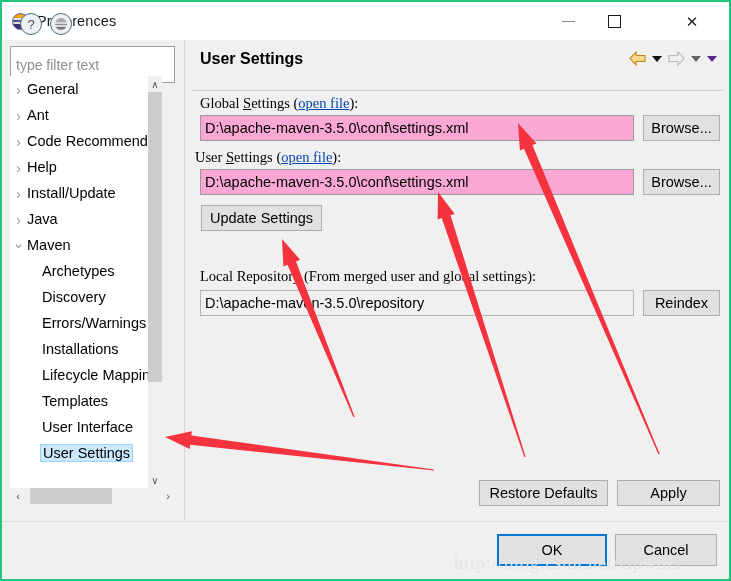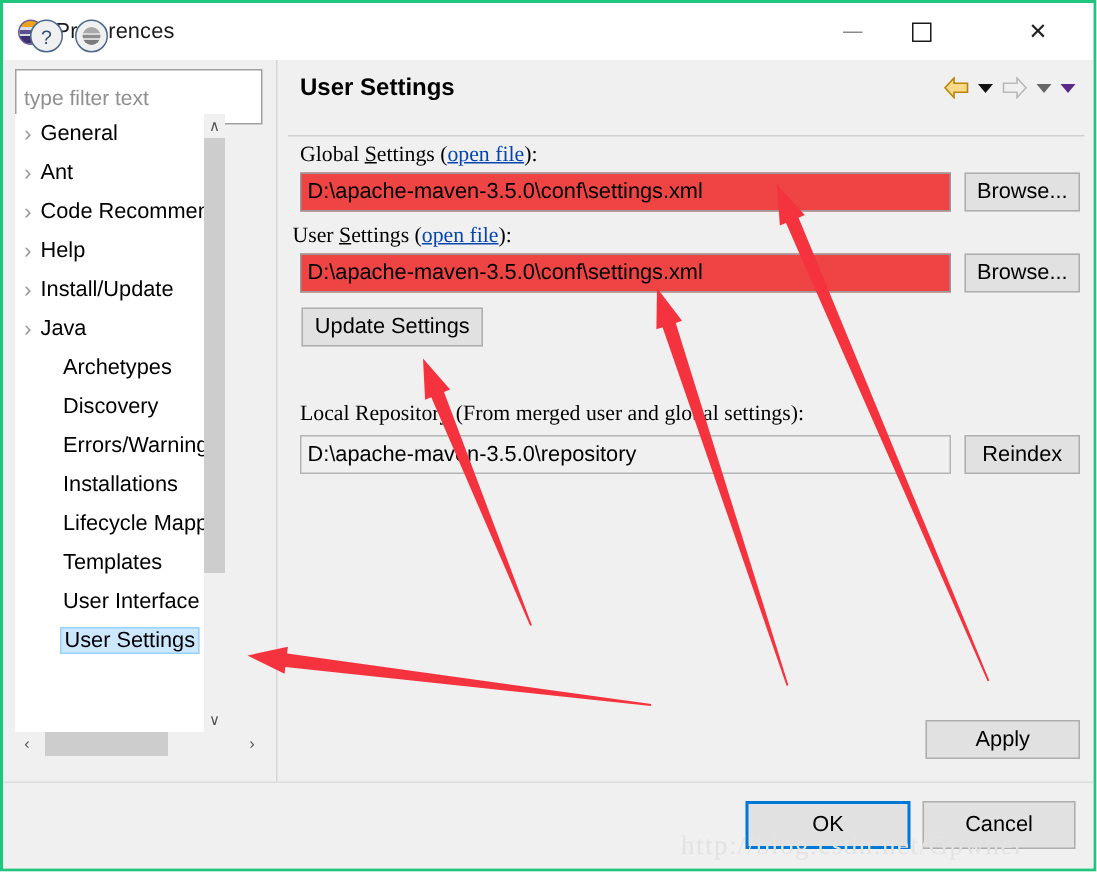--- a/index.html
+++ b/index.html
@@ -69,21 +69,21 @@
     font-size: 14px;
     color: #8a8a8a;
     padding: 0 5px;
     font-family: "Liberation Sans", sans-serif;
   }
   #filter-input::placeholder { color: #8f8f8f; opacity: 1; }
 
   
   #tree-panel {
     position: absolute; left: 8px; top: 36px;
-    width: 140px; height: 412px;
+    width: 152px; height: 412px;
     background: #ffffff;
     overflow: hidden;
   }
   #tree-list {
     position: absolute; left: 0; top: 0; width: 152px;
   }
   .tree-row {
     height: 26px;
     display: flex; align-items: center;
     font-size: 14.5px; color: #000;
@@ -178,21 +178,21 @@
 
   .field-label {
     position: absolute; font-size: 14.5px; color: #000; white-space: nowrap; font-family: Liberation Serif, serif;
   }
   .field-label u { text-decoration: underline; }
   .link {
     color: #0645ad; text-decoration: underline; cursor: pointer;
   }
   .txtbox {
     position: absolute; height: 26px;
-    background: #ef4444; border: 1px solid #9a9a9a;
+    background: #f9a8d4; border: 1px solid #9a9a9a;
     font-size: 14.5px; color: #000;
     padding: 0 4px; line-height: 24px;
     font-family: "Liberation Sans", sans-serif;
     white-space: nowrap; overflow: hidden;
   }
   .txtbox.readonly { background: #f0f0f0; border-color: #b4b4b4; }
   .btn {
     position: absolute; height: 26px;
     background: #e1e1e1; border: 1px solid #adadad;
     font-size: 14.5px; color: #000;
@@ -309,20 +309,24 @@
             <span class="tw chev-r"></span>
             <span class="label">Help</span>
           </div>
           <div class="tree-row lvl1">
             <span class="tw chev-r"></span>
             <span class="label">Install/Update</span>
           </div>
           <div class="tree-row lvl1">
             <span class="tw chev-r"></span>
             <span class="label">Java</span>
+          </div>
+          <div class="tree-row lvl1">
+            <span class="tw chev-d"></span>
+            <span class="label">Maven</span>
           </div>
           <div class="tree-row lvl2">
             <span class="label">Archetypes</span>
           </div>
           <div class="tree-row lvl2">
             <span class="label">Discovery</span>
           </div>
           <div class="tree-row lvl2">
             <span class="label">Errors/Warnings</span>
           </div>
@@ -385,20 +389,21 @@
 
       <div class="field-label" id="lbl-user"><span>User </span><u>S</u><span>ettings (</span><span class="link">open file</span><span>):</span></div>
       <div class="txtbox" id="in-user">D:\apache-maven-3.5.0\conf\settings.xml</div>
       <div class="btn" id="btn-browse2">Browse...</div>
       <div class="btn" id="btn-update">Update Settings</div>
 
       <div class="field-label" id="lbl-local">Local Repository (From merged user and global settings):</div>
       <div class="txtbox readonly" id="in-local">D:\apache-maven-3.5.0\repository</div>
       <div class="btn" id="btn-reindex">Reindex</div>
 
+      <div class="btn" id="btn-restore">Restore Defaults</div>
       <div class="btn" id="btn-apply">Apply</div>
     </div>
   </div>
 
   <div id="footer"></div>
   <div class="round-icon" id="help-icon">?</div>
   <div class="round-icon" id="about-icon">
     <span class="inner"></span>
   </div>
   <div id="btn-ok">OK</div>

